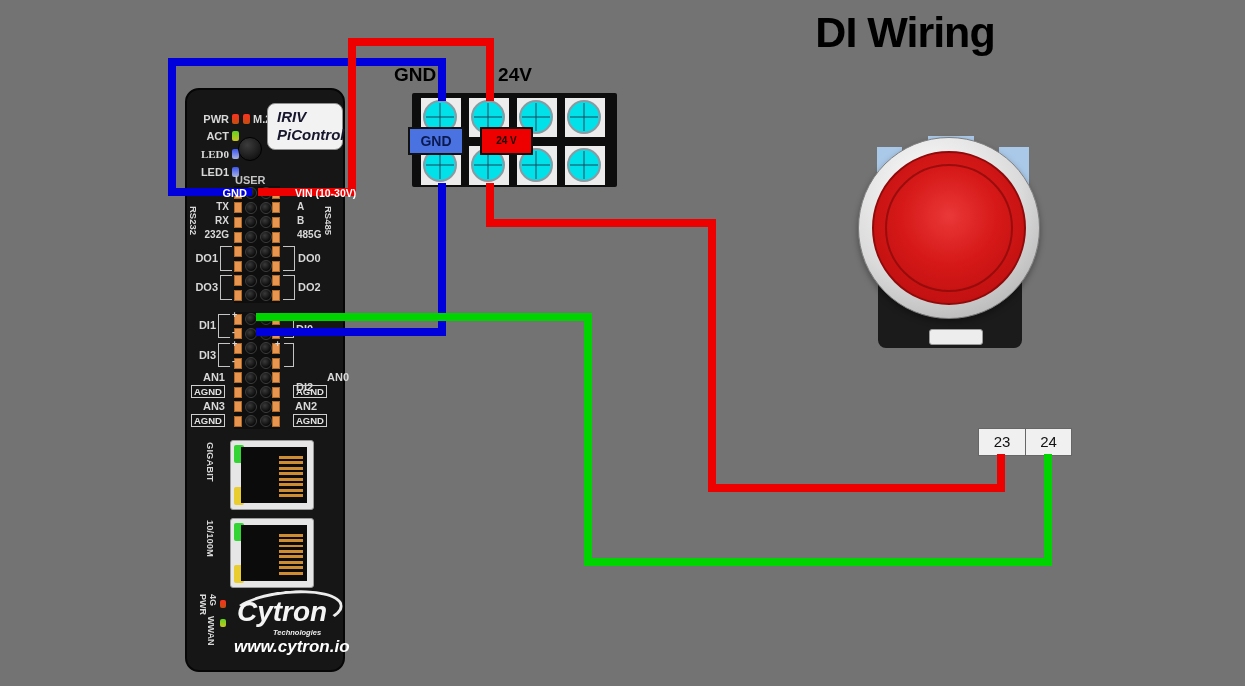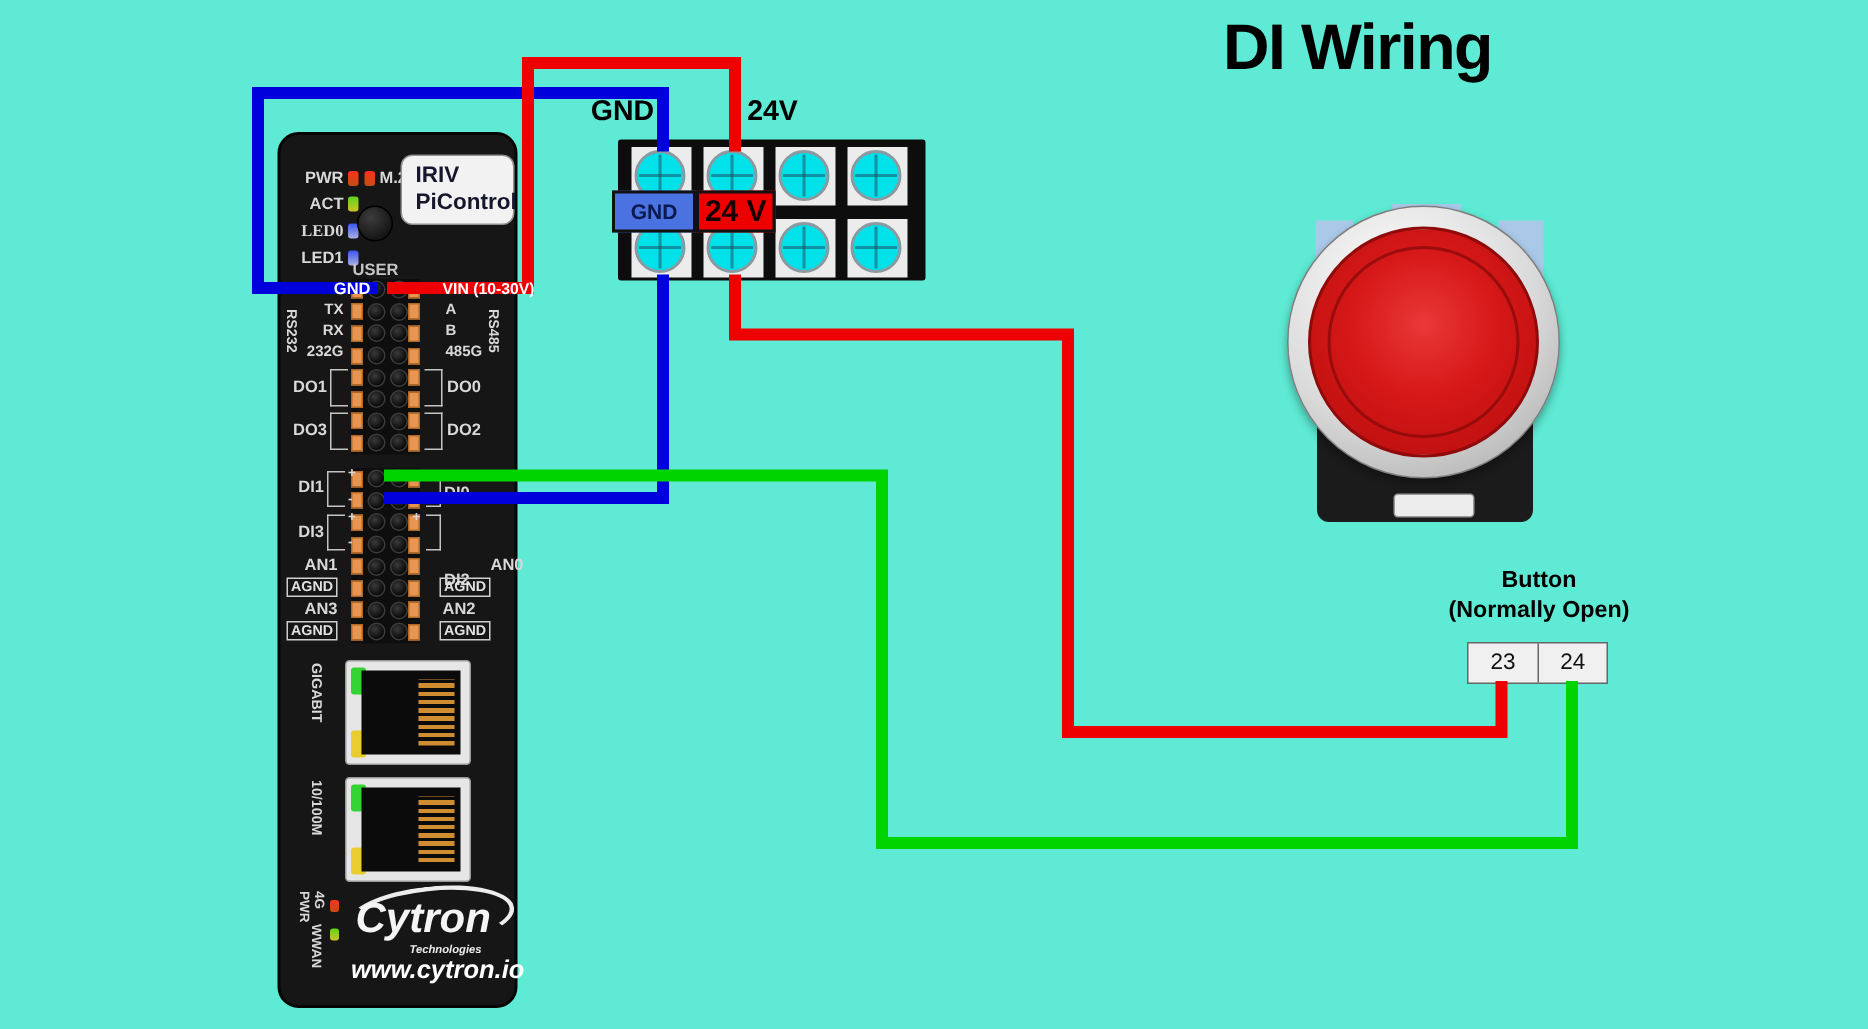--- a/index.html
+++ b/index.html
@@ -1,55 +1,55 @@
 <!DOCTYPE html>
 <html><head>
 <meta charset="utf-8">
 <style>
   * { box-sizing: border-box; margin: 0; padding: 0; }
   html,body { background:#fff; font-family:"Liberation Sans", sans-serif; }
-  .canvas { position:relative; width:1245px; height:686px; background:#5eead4; overflow:hidden; }
+  .canvas { position:relative; width:1245px; height:686px; background:#737373; overflow:hidden; }
 
   
   #wire-svg { position:absolute; left:0; top:0; z-index:20; pointer-events:none; }
 
   
   .title { position:absolute; left:790px; top:8px; width:230px; text-align:center;
            font-size:43px; font-weight:bold; color:#000; letter-spacing:-1px; }
 
   
   .pb-toplabel { position:absolute; width:50px; text-align:center; font-size:19px; font-weight:bold; color:#000; }
   .pblock { position:absolute; left:412px; top:93px; width:205px; height:94px; background:#0d0d0d; border-radius:2px; }
   .pb-cell { position:absolute; width:40px; height:39px; background:#ececec; }
   .pb-circ { position:absolute; left:2px; top:2px; width:34px; height:34px; border-radius:50%;
              background:#00e1ea; border:2px solid #8a9aa0; }
   .pb-circ::before { content:''; position:absolute; left:50%; top:1px; bottom:1px; width:2px; margin-left:-1px; background:rgba(30,70,90,.5); }
   .pb-circ::after  { content:''; position:absolute; top:50%; left:1px; right:1px; height:2px; margin-top:-1px; background:rgba(30,70,90,.5); }
   .pb-tag { position:absolute; top:34px; height:28px; z-index:2; border:2px solid #111;
             text-align:center; line-height:24px; font-weight:bold; }
   .pb-tag-gnd { left:-4px; width:56px; background:#4a72e0; color:#0a1a50; font-size:14px; }
-  .pb-tag-24v { left:52px; width:53px; background:#ee0000; color:#1a0000; font-size:20px; }
+  .pb-tag-24v { left:68px; width:53px; background:#ee0000; color:#1a0000; font-size:10px; }
 
   
   .device { position:absolute; left:185px; top:88px; width:160px; height:584px;
             background:#161616; border:2px solid #060606; border-radius:14px; }
   .dlab { position:absolute; color:#d8d8d8; font-size:11px; font-weight:bold; white-space:nowrap; }
   .wlab { color:#ffffff; }
   .zlift { z-index:30; }
   .vlab { writing-mode:vertical-rl; text-orientation:mixed; }
   .ta-r { text-align:right; }
   .led { position:absolute; width:7px; height:10px; border-radius:2px; }
   .led-red   { background:linear-gradient(180deg,#ff3020,#c05010); }
   .led-green { background:linear-gradient(180deg,#5fd41f,#cdc420); }
   .led-blue  { background:linear-gradient(180deg,#3a55f0,#a8b0e0); }
   .user-btn { position:absolute; left:51px; top:47px; width:24px; height:24px; border-radius:50%;
               background:radial-gradient(circle at 38% 32%, #3c3c3c, #141414 75%); border:1px solid #000; }
   .badge { position:absolute; left:80px; top:13px; width:76px; height:47px; background:#f2f2f2;
            border:1px solid #909090; border-radius:8px; padding:4px 0 0 9px;
-           color:#16162c; font-weight:bold; font-size:15px; line-height:18px; }
+           color:#16162c; font-style:italic; font-weight:bold; font-size:15px; line-height:18px; }
   .iostrip { position:absolute; left:47px; width:46px; background:#0e0e0e; }
   .io-row { display:flex; align-items:center; height:14.6px; }
   .obar { width:8px; height:11px; background:#e89552; border:1px solid #b06a28; }
   .obar.r { margin-left:auto; }
   .tcirc { width:12px; height:12px; border-radius:50%; margin-left:3px;
            background:radial-gradient(circle at 38% 35%, #3a3a3a, #0a0a0a 70%); border:1px solid #3c3c3c; }
   .brk { position:absolute; border:1.5px solid #c4c4c4; }
   .brk.open-r { border-right:none; }
   .brk.open-l { border-left:none; }
   .pm { position:absolute; color:#d8d8d8; font-size:9px; font-weight:bold; }
@@ -325,24 +325,20 @@
   <div class="btn-tab" style="left:928px; top:136px; width:46px; height:22px;"></div>
   <div class="btn-tab" style="left:877px; top:147px; width:25px; height:44px;"></div>
   <div class="btn-tab" style="left:999px; top:147px; width:30px; height:44px;"></div>
   <div class="btn-body"></div>
   <div class="btn-clip"></div>
   <div class="btn-ring"></div>
   <div class="btn-red">
     <div class="btn-red-inner"></div>
   </div>
 
-  <div class="btn-caption">
-    <div>Button</div>
-    <div>(Normally Open)</div>
-  </div>
   <div class="btn-terms">
     <div class="btn-term">23</div>
     <div class="btn-term">24</div>
   </div>
 
   <svg id="wire-svg" width="1245" height="686">
       <polyline points="252,192 172,192 172,62 442,62 442,101" fill="none" stroke="#0000dd" stroke-width="8" stroke-linejoin="miter"></polyline>
       <polyline points="442,183 442,332 256,332" fill="none" stroke="#0000dd" stroke-width="8" stroke-linejoin="miter"></polyline>
       <polyline points="258,192 352,192 352,42 490,42 490,101" fill="none" stroke="#ee0000" stroke-width="8" stroke-linejoin="miter"></polyline>
       <polyline points="490,183 490,223 712,223 712,488 1001,488 1001,454" fill="none" stroke="#ee0000" stroke-width="8" stroke-linejoin="miter"></polyline>

